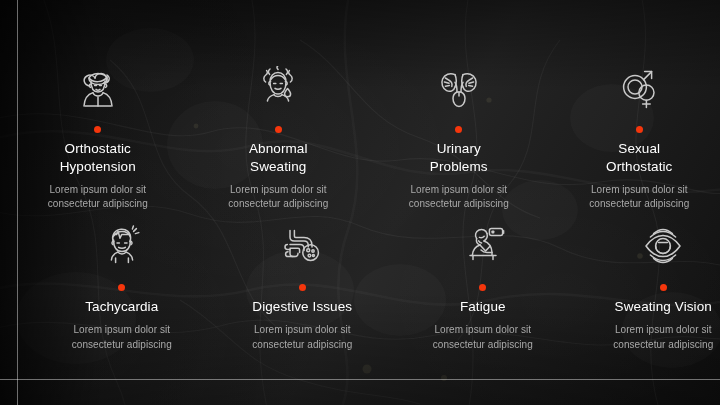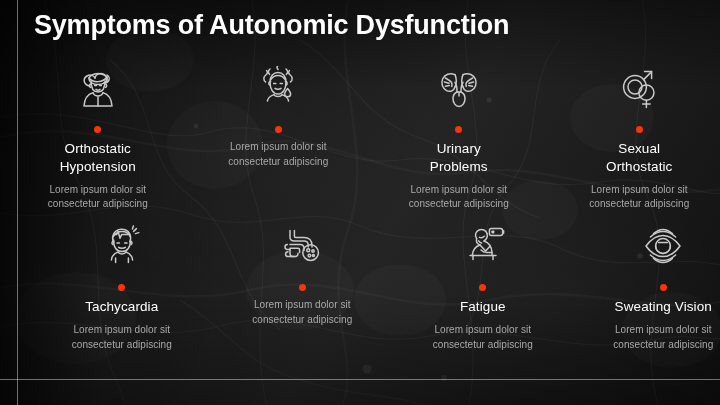--- a/index.html
+++ b/index.html
@@ -191,21 +191,20 @@
       <circle cx="489" cy="100" r="2.6"></circle>
       <circle cx="196" cy="126" r="2.4"></circle>
       <circle cx="640" cy="256" r="2.8"></circle>
     </g>
   </svg>
 
   <div class="bg-vignette"></div>
   <div class="rule-vertical"></div>
   <div class="rule-horizontal"></div>
 
-  <div class="title">Symptoms of Autonomic Dysfunction</div>
 
   <div class="grid">
 
     <div class="row row-1">
 
       <div class="card">
         <div class="icon-box">
           <svg width="52" height="48" viewBox="0 0 52 48">
             <g class="icon-stroke">
               <path d="M18,20 C12,19 10,13 15,10 C18,8.2 22,9.4 23,12"></path>
@@ -253,20 +252,22 @@
               <path d="M38.4,16 C41,14 40.6,10.6 38.2,9 C36.4,7.8 36.2,6 37.4,4.6"></path>
               <path d="M34.4,8.4 C36.4,6.6 35.6,4.2 34,3"></path>
               <path d="M26,3.4 C24.4,1.8 25,0.4 26,-0.4"></path>
             </g>
             <g class="icon-stroke">
               <path d="M35.6,22.6 C37.6,25 38.6,26.6 38.6,28 C38.6,29.6 37.3,30.8 35.6,30.8 C33.9,30.8 32.6,29.6 32.6,28 C32.6,26.6 33.6,25 35.6,22.6 Z"></path>
             </g>
           </svg>
         </div>
         <div class="dot"></div>
+        <div class="card-title">Abnormal
+Sweating</div>
         <div class="card-desc">Lorem ipsum dolor sit
 consectetur adipiscing</div>
       </div>
 
       <div class="card">
         <div class="icon-box">
           <svg width="52" height="48" viewBox="0 0 52 48">
             <g class="icon-stroke">
               <path d="M22,8.6 C17,6.4 11.6,8.2 9.6,13 C7.8,17.4 9.6,22.6 13.6,24.6 C17.4,26.4 21,24.6 22,21"></path>
               <path d="M22,8.6 C23.6,12.4 23.4,17.6 22,21"></path>
@@ -363,20 +364,21 @@
               <path d="M18.6,32.6 C20.6,32.6 22,31.2 22,29.2"></path>
               <circle cx="34.6" cy="28.6" r="7.8"></circle>
               <circle cx="32.2" cy="26.2" r="1.5"></circle>
               <circle cx="37" cy="27" r="1.2"></circle>
               <circle cx="33.4" cy="31.6" r="1.3"></circle>
               <circle cx="37.4" cy="31.4" r="1"></circle>
             </g>
           </svg>
         </div>
         <div class="dot"></div>
+        <div class="card-title">Digestive Issues</div>
         <div class="card-desc">Lorem ipsum dolor sit
 consectetur adipiscing</div>
       </div>
 
       <div class="card">
         <div class="icon-box">
           <svg width="52" height="48" viewBox="0 0 52 48">
             <g class="icon-stroke">
               <path d="M19.6,14.6 C17.4,11.4 18.6,7.4 22,6 C25.4,4.6 29,6.2 30,9.4"></path>
               <path d="M30,9.4 C30.8,12.6 29.4,15.6 27,17"></path>

